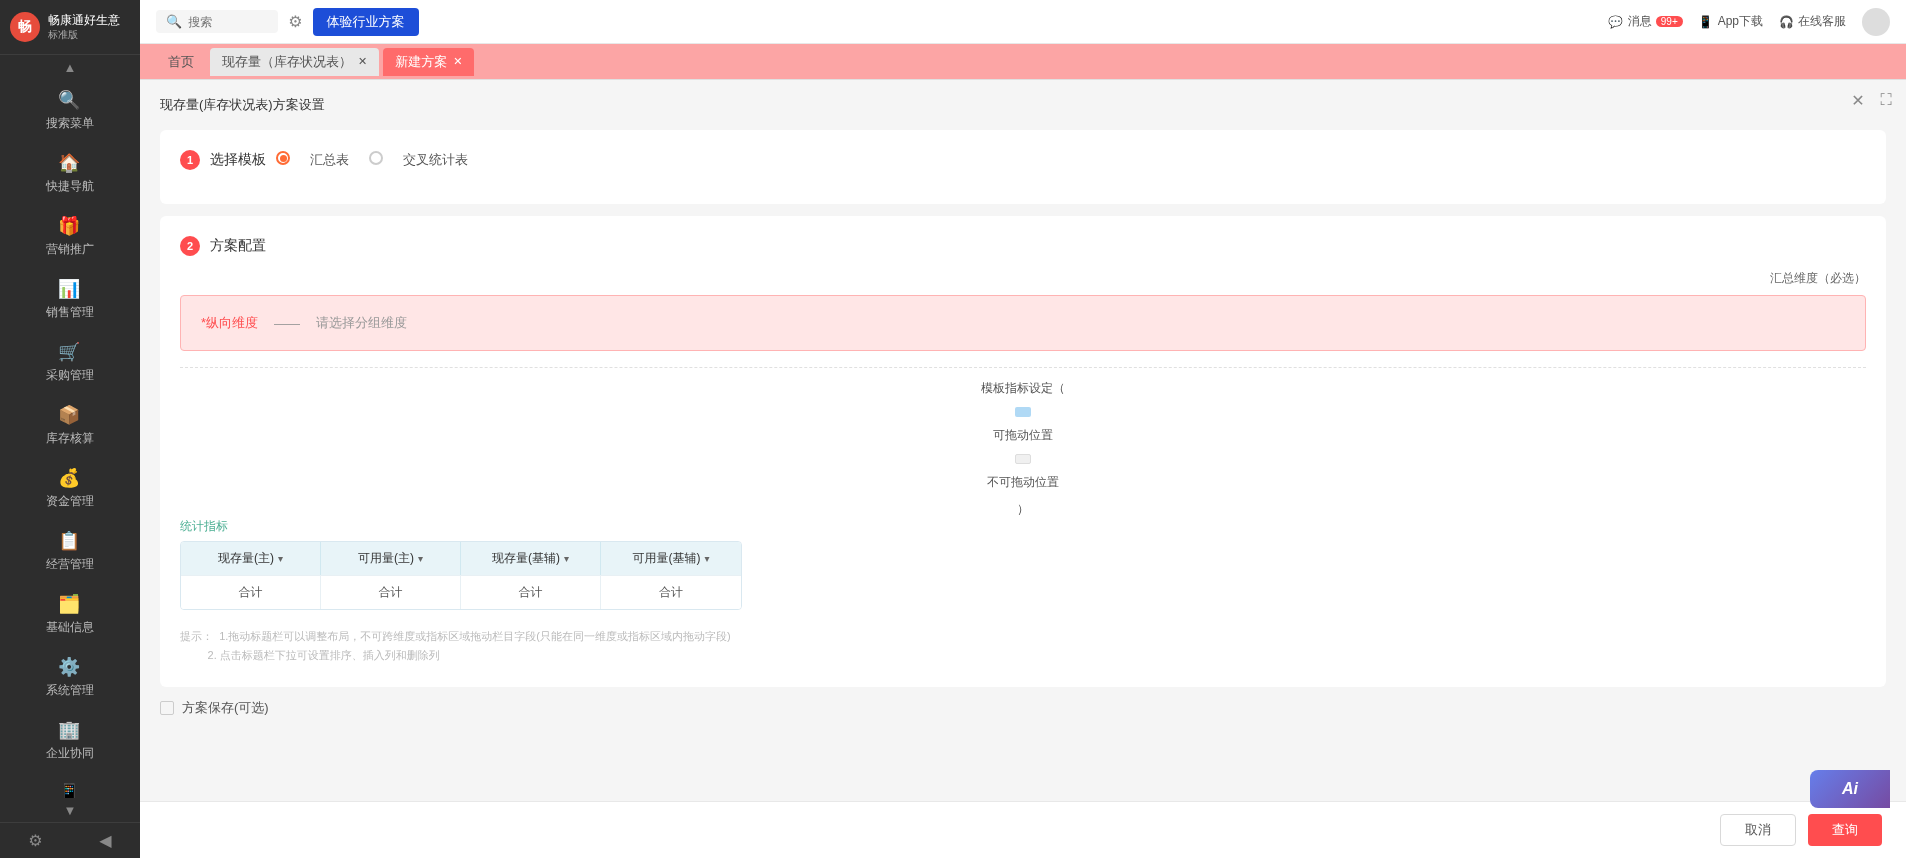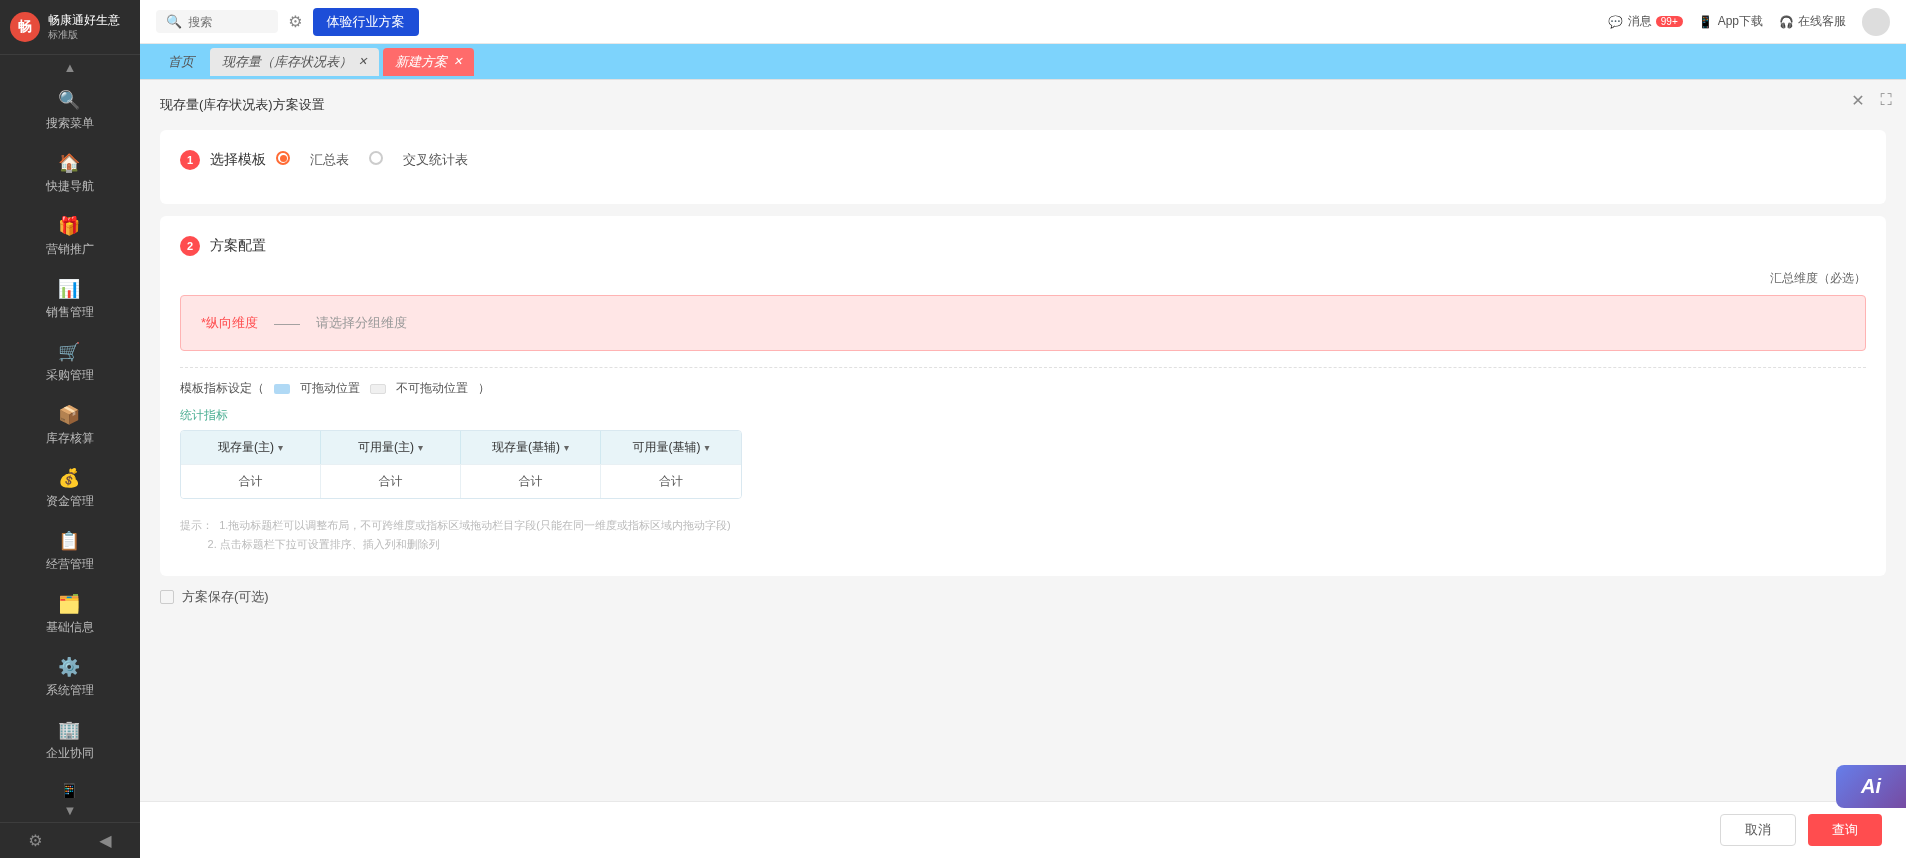--- a/index.html
+++ b/index.html
@@ -145,29 +145,28 @@
     }
     .user-avatar {
       width: 28px;
       height: 28px;
       background: #ddd;
       border-radius: 50%;
     }
 
     
     .tabbar {
-      background: #7dd3fc;
+      background: #fca5a5;
       display: flex;
       align-items: center;
       padding: 0 16px;
       height: 36px;
       border-bottom: 1px solid #e0e0e0;
       flex-shrink: 0;
       gap: 4px;
-      font-style: italic;
     }
     .tab {
       display: flex;
       align-items: center;
       padding: 0 12px;
       height: 28px;
       border-radius: 4px 4px 0 0;
       cursor: pointer;
       font-size: 13px;
       gap: 6px;
@@ -266,23 +265,23 @@
       color: #ff4d4f;
       font-size: 13px;
     }
     .dimension-dash { color: #999; }
     .dimension-placeholder { color: #999; font-size: 13px; text-align: center; }
 
     .indicator-settings {
       display: flex;
       align-items: center;
       gap: 10px;
-      margin-bottom: 10px;
       font-size: 12px;
       color: #555;
+      flex-direction: column;
     }
     .draggable-box {
       width: 16px;
       height: 10px;
       background: #b0d9f5;
       border-radius: 2px;
       display: inline-block;
     }
     .non-draggable-box {
       width: 16px;
@@ -413,26 +412,26 @@
       justify-content: center;
       cursor: pointer;
       color: #888;
       font-size: 16px;
     }
 
     
     .ai-float {
       position: fixed;
       bottom: 50px;
-      right: 0;
+      right: 16px;
       background: linear-gradient(135deg, #667eea 0%, #764ba2 100%);
       color: white;
-      padding: 10px 25px;
+      padding: 10px 32px;
       border-radius: 8px 0 0 8px;
-      font-size: 20px;
+      font-size: 16px;
       font-weight: bold;
       cursor: pointer;
       font-style: italic;
     }
 
     .divider {
       border: none;
       border-top: 1px dashed #e0e0e0;
       margin: 12px 0;
     }

